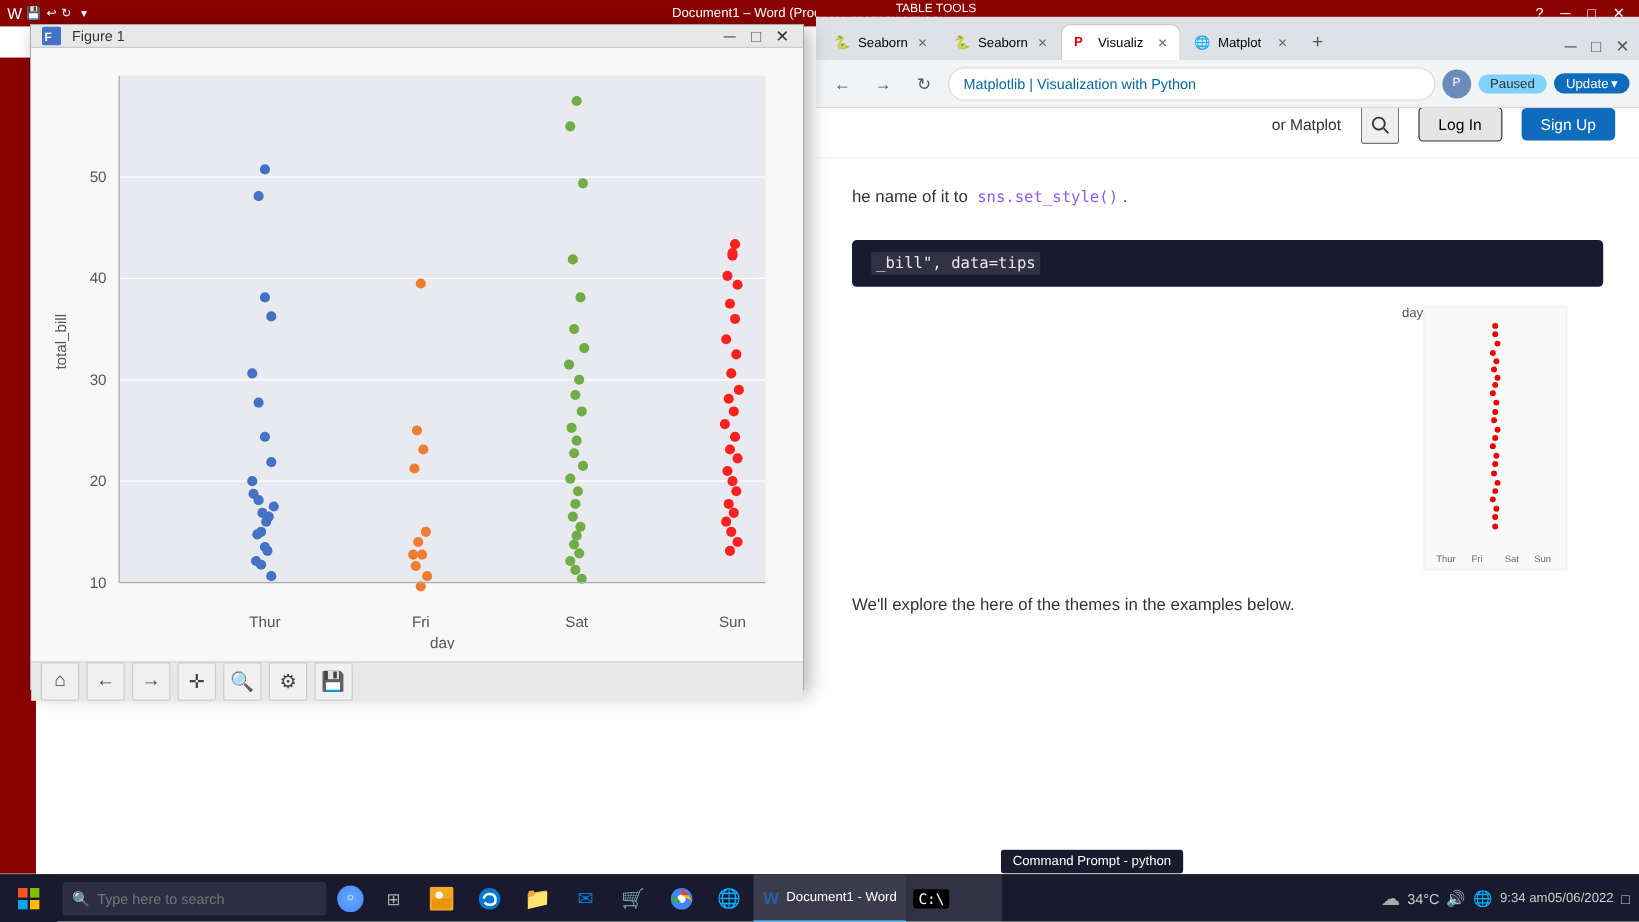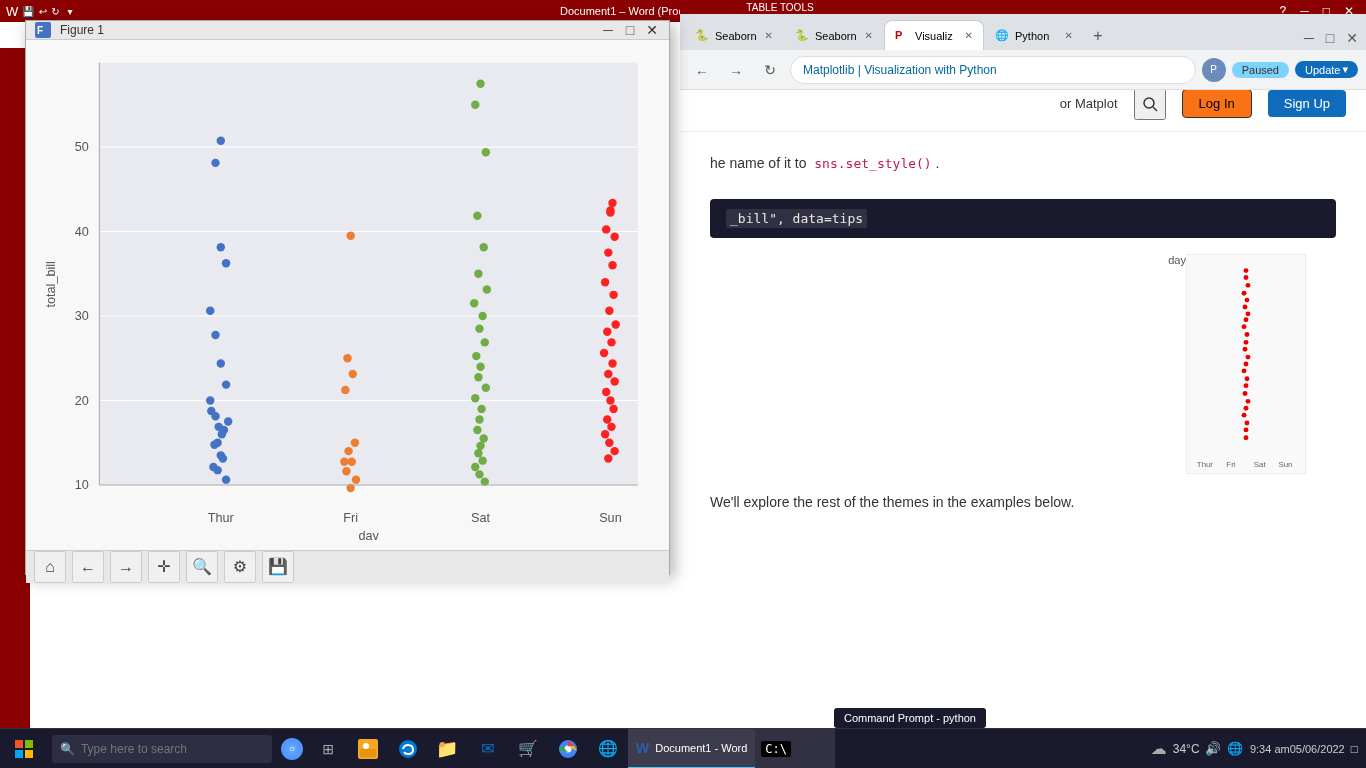--- a/index.html
+++ b/index.html
@@ -33,21 +33,21 @@
     .website-content {
       position: absolute; top: 76px; left: 680px; right: 0; bottom: 40px;
       background: #fff; overflow: hidden;
     }
     .site-header {
       height: 56px; background: #fff; border-bottom: 1px solid #eee;
       display: flex; align-items: center; justify-content: flex-end; padding: 0 20px; gap: 16px;
     }
     .site-header-text { font-size: 13px; color: #333; }
     .site-search-btn { width: 32px; height: 32px; display: flex; align-items: center; justify-content: center; cursor: pointer; }
-    .site-login-btn { padding: 6px 16px; border: 1px solid #333; border-radius: 4px; font-size: 13px; cursor: pointer; background: #f97316; }
+    .site-login-btn { padding: 6px 16px; border: 1px solid #333; border-radius: 4px; font-size: 13px; cursor: pointer; background: #e5e5e5; }
     .site-signup-btn { padding: 6px 16px; background: #0f6cbd; color: #fff; border: none; border-radius: 4px; font-size: 13px; cursor: pointer; }
 
     .site-body { padding: 20px 30px; }
     .site-text { font-size: 14px; color: #333; line-height: 1.6; margin-bottom: 16px; }
     .site-code { background: #1a1a2e; color: #e8e8e8; padding: 12px 16px; border-radius: 4px; font-family: monospace; font-size: 13px; margin-bottom: 16px; }
     .code-highlight { background: rgba(255,255,255,0.1); padding: 2px 4px; border-radius: 2px; }
     .site-small-chart { width: 120px; height: 220px; background: #f9f9f9; border: 1px solid #eee; position: relative; overflow: hidden; float: right; margin-right: 30px; }
 
     
     .small-chart-svg { width: 100%; height: 100%; }
@@ -132,21 +132,21 @@
     <span class="tab-title">Seaborn</span>
     <span class="tab-close">✕</span>
   </div>
   <div class="browser-tab">
     <span class="tab-favicon" style="font-size:11px;font-weight:bold;color:#c00;">P</span>
     <span class="tab-title">Visualiz</span>
     <span class="tab-close">✕</span>
   </div>
   <div class="browser-tab inactive">
     <span class="tab-favicon">🌐</span>
-    <span class="tab-title">Python</span>
+    <span class="tab-title">Matplot</span>
     <span class="tab-close">✕</span>
   </div>
   <div class="tab-add-btn">+</div>
 
   <div style="margin-left:auto;display:flex;align-items:center;gap:4px;padding-bottom:4px;">
     <span style="font-size:14px;cursor:pointer;color:#555;padding:0 4px;">─</span>
     <span style="font-size:14px;cursor:pointer;color:#555;padding:0 4px;">□</span>
     <span style="font-size:14px;cursor:pointer;color:#555;padding:0 4px;">✕</span>
   </div>
 </div>
@@ -181,21 +181,21 @@
       </svg>
     </button>
     <button class="site-login-btn">Log In</button>
     <button class="site-signup-btn">Sign Up</button>
   </div>
 
   <div class="site-body">
     <div style="display:flex;align-items:flex-start;gap:10px;margin-bottom:8px;">
       <p class="site-text">
         <span>he name of it to</span>&nbsp;
-        <code style="font-family:monospace;font-size:13px;color:#be185d;">sns.set_style()</code>&nbsp;.
+        <code style="font-family:monospace;font-size:13px;color:#8b5cf6;">sns.set_style()</code>&nbsp;.
       </p>
     </div>
 
     <div class="site-code">
       <span class="code-highlight">_bill", data=tips</span>
     </div>
 
     <div class="site-small-chart">
       <svg class="small-chart-svg" viewBox="0 0 120 220" xmlns="http://www.w3.org/2000/svg">
 
@@ -231,21 +231,21 @@
         <text x="68" y="215" font-size="8" fill="#666">Sat</text>
         <text x="93" y="215" font-size="8" fill="#666">Sun</text>
       </svg>
     </div>
 
     <div style="text-align:right;margin-right:30px;font-size:11px;color:#555;margin-top:4px;">
       <span>day</span>
     </div>
 
     <div class="site-bottom-text">
-      <p style="margin-bottom:8px;">We'll explore the rest of the themes in the examples below.</p>
+      <p style="margin-bottom:8px;">We'll explore the here of the themes in the examples below.</p>
     </div>
   </div>
 </div>
 
 <div class="figure-window">
 
   <div class="figure-titlebar">
     <div class="figure-title-icon">
       <svg width="16" height="16" viewBox="0 0 16 16">
         <rect width="16" height="16" rx="2" fill="#4472c4"></rect>

